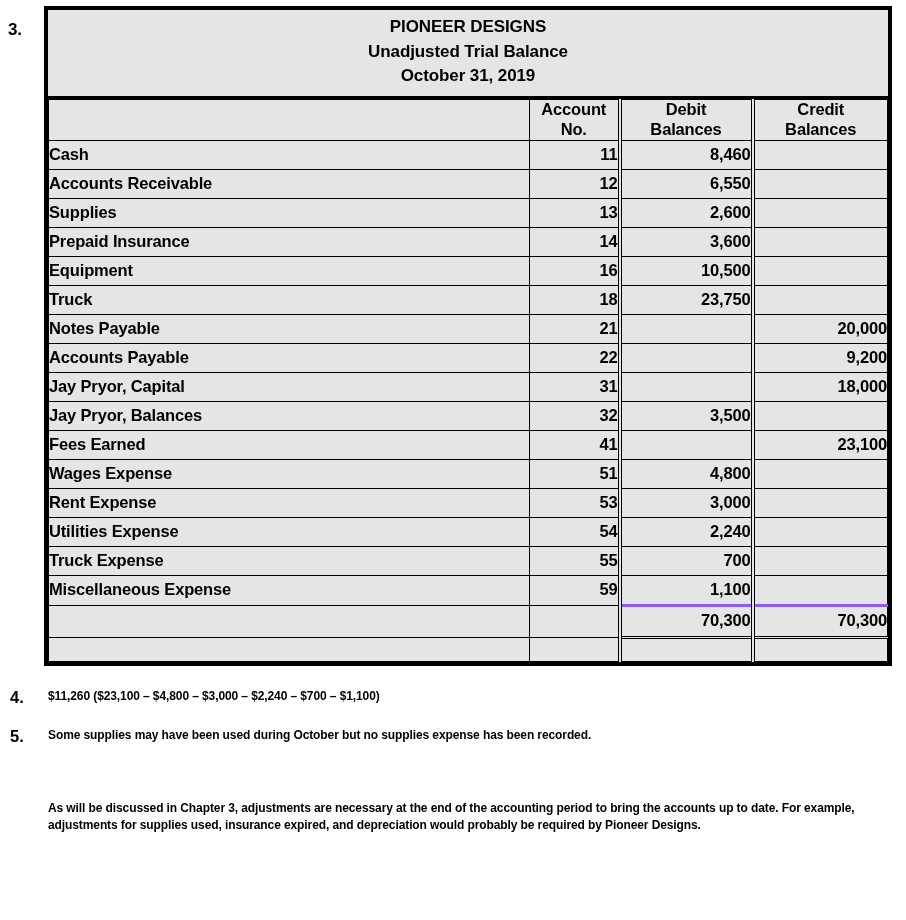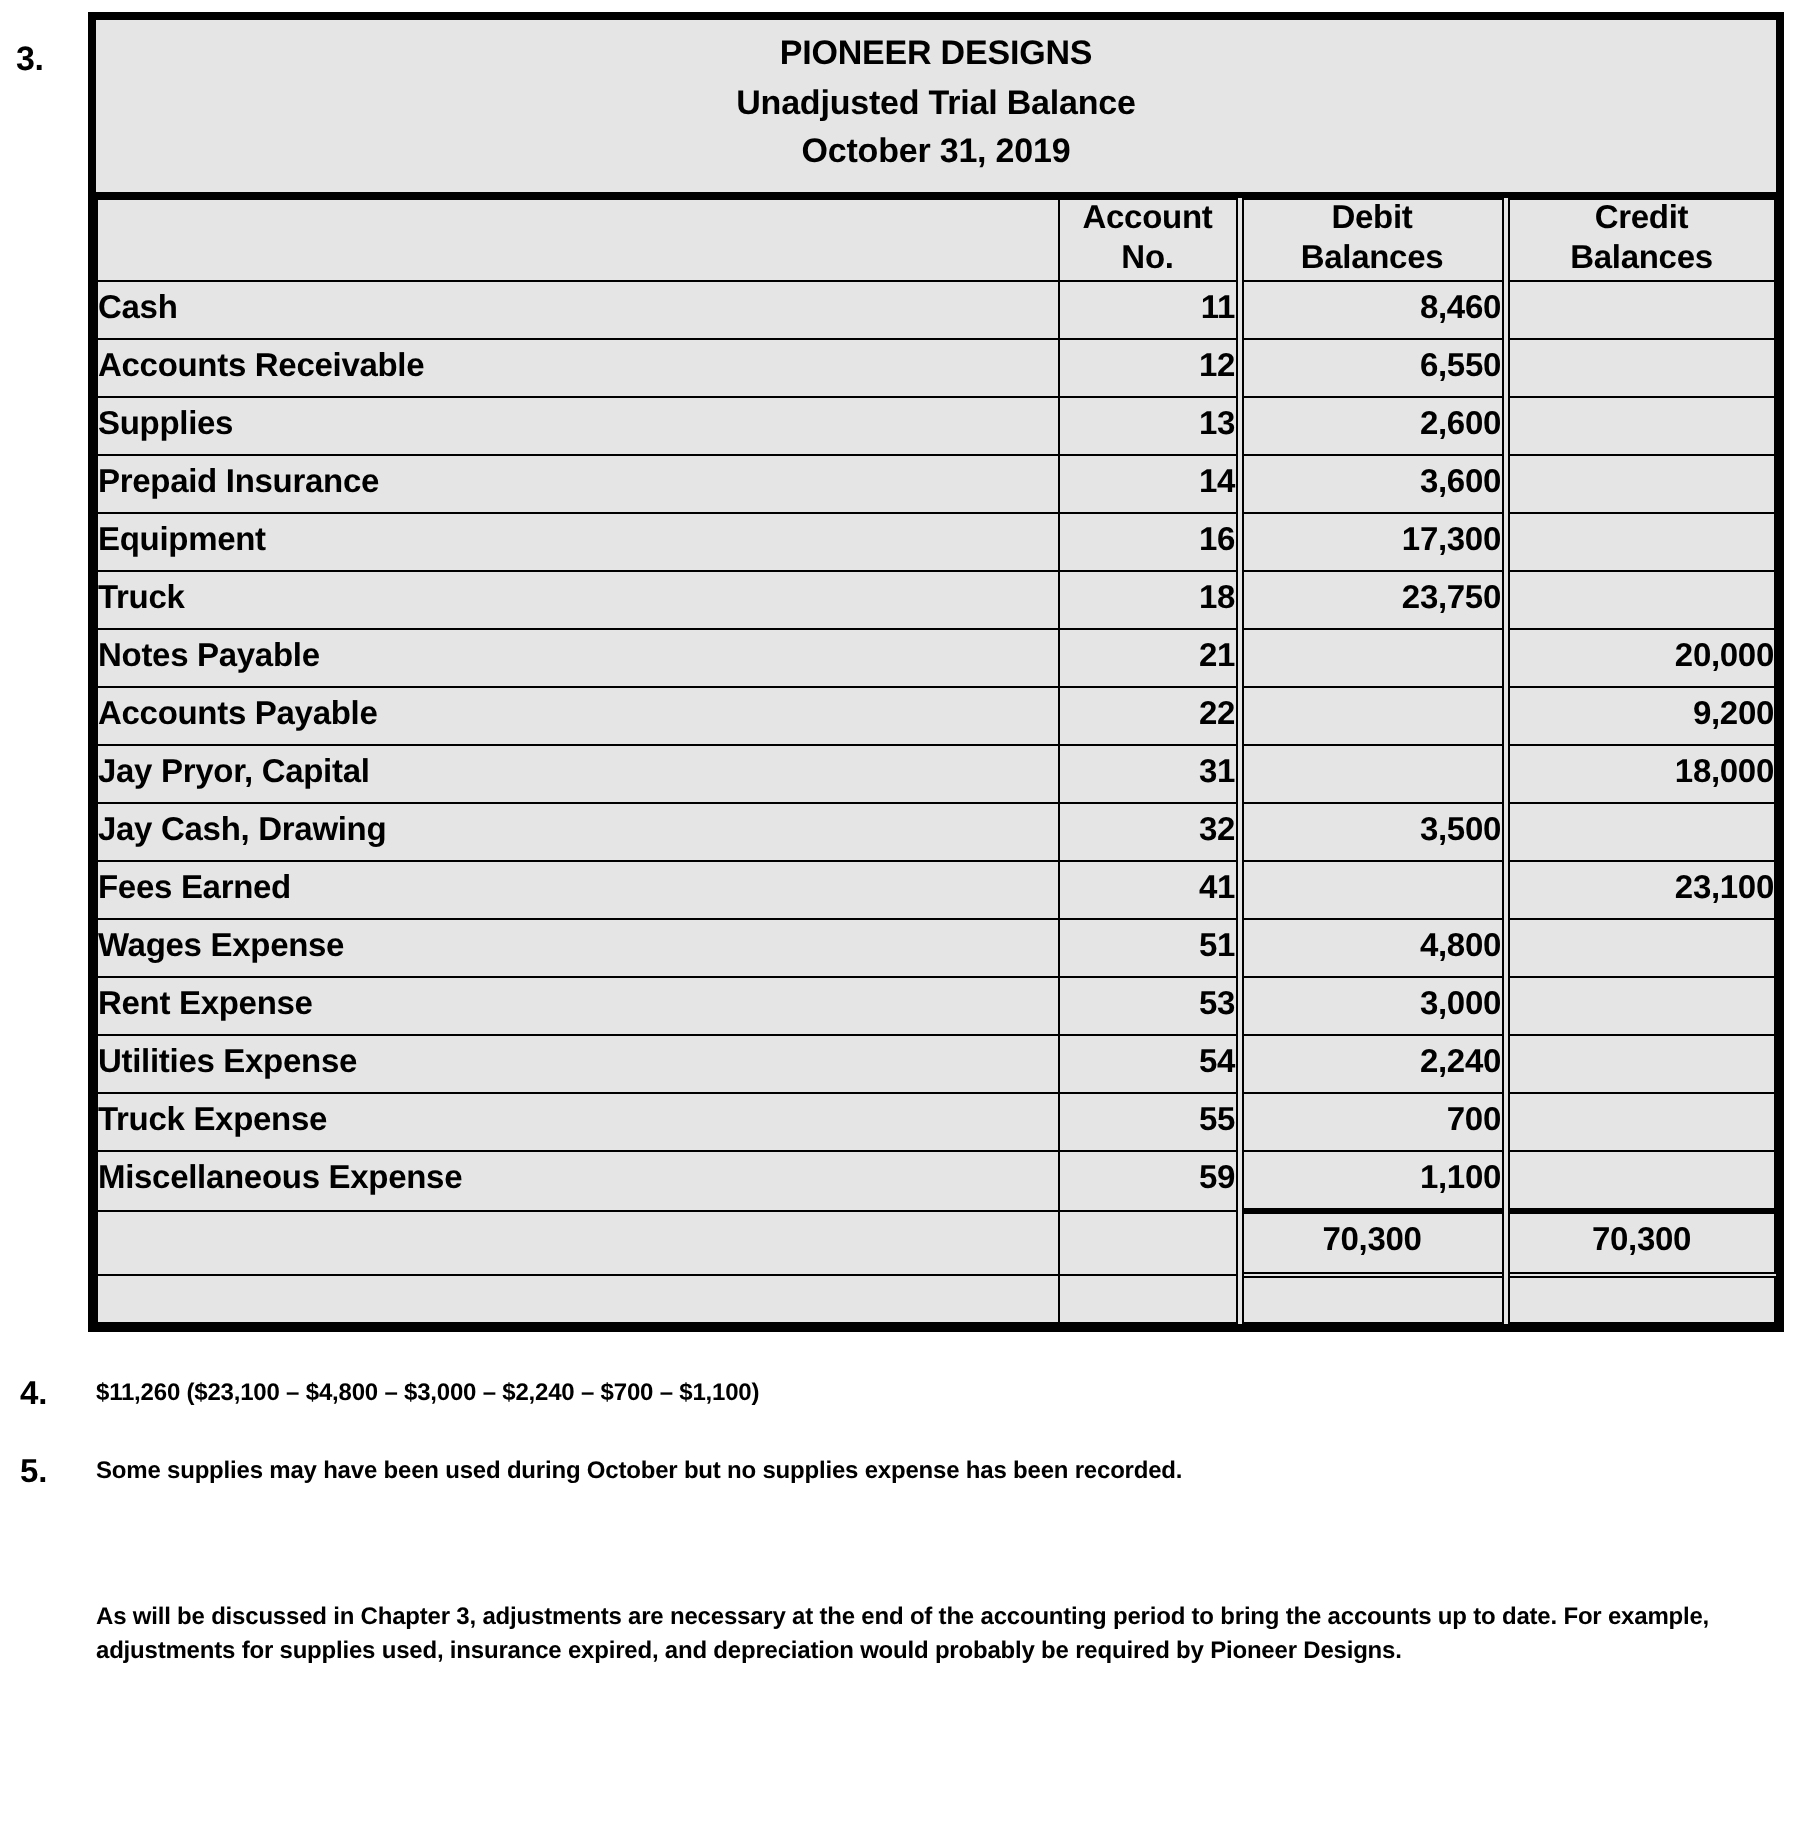--- a/index.html
+++ b/index.html
@@ -99,21 +99,21 @@
   .hdr-row th .l1 { display: block; }
   .hdr-row th .l2 { display: block; }
 
   td.d-name { text-align: left;  padding-left: 11px; border-left: none; }
   td.d-acct { text-align: right; }
   td.d-num  { text-align: right; padding-right: 9px; }
   td.d-cred { text-align: right; padding-right: 9px; border-right: none; }
 
   
   tr.totals td.d-num,
-  tr.totals td.d-cred { border-top: 3px solid #000000; text-align: center; }
+  tr.totals td.d-cred { border-top: 3px solid #8b5cf6; }
   tr.totals td { height: 29px; }
 
   
   tr.closing td { height: 22px; }
   tr.closing td.d-num,
   tr.closing td.d-cred { border-top: 3px double #000; }
 
   
   .qblock {
     position: absolute;
@@ -203,21 +203,21 @@
               </tr>
               <tr>
                 <td class="d-name">Prepaid Insurance</td>
                 <td class="d-acct">14</td>
                 <td class="d-num vdbl-l">3,600</td>
                 <td class="d-cred vdbl-l"></td>
               </tr>
               <tr>
                 <td class="d-name">Equipment</td>
                 <td class="d-acct">16</td>
-                <td class="d-num vdbl-l">17,300</td>
+                <td class="d-num vdbl-l">10,500</td>
                 <td class="d-cred vdbl-l"></td>
               </tr>
               <tr>
                 <td class="d-name">Truck</td>
                 <td class="d-acct">18</td>
                 <td class="d-num vdbl-l">23,750</td>
                 <td class="d-cred vdbl-l"></td>
               </tr>
               <tr>
                 <td class="d-name">Notes Payable</td>
@@ -231,21 +231,21 @@
                 <td class="d-num vdbl-l"></td>
                 <td class="d-cred vdbl-l">9,200</td>
               </tr>
               <tr>
                 <td class="d-name">Jay Pryor, Capital</td>
                 <td class="d-acct">31</td>
                 <td class="d-num vdbl-l"></td>
                 <td class="d-cred vdbl-l">18,000</td>
               </tr>
               <tr>
-                <td class="d-name">Jay Cash, Drawing</td>
+                <td class="d-name">Jay Pryor, Balances</td>
                 <td class="d-acct">32</td>
                 <td class="d-num vdbl-l">3,500</td>
                 <td class="d-cred vdbl-l"></td>
               </tr>
               <tr>
                 <td class="d-name">Fees Earned</td>
                 <td class="d-acct">41</td>
                 <td class="d-num vdbl-l"></td>
                 <td class="d-cred vdbl-l">23,100</td>
               </tr>

